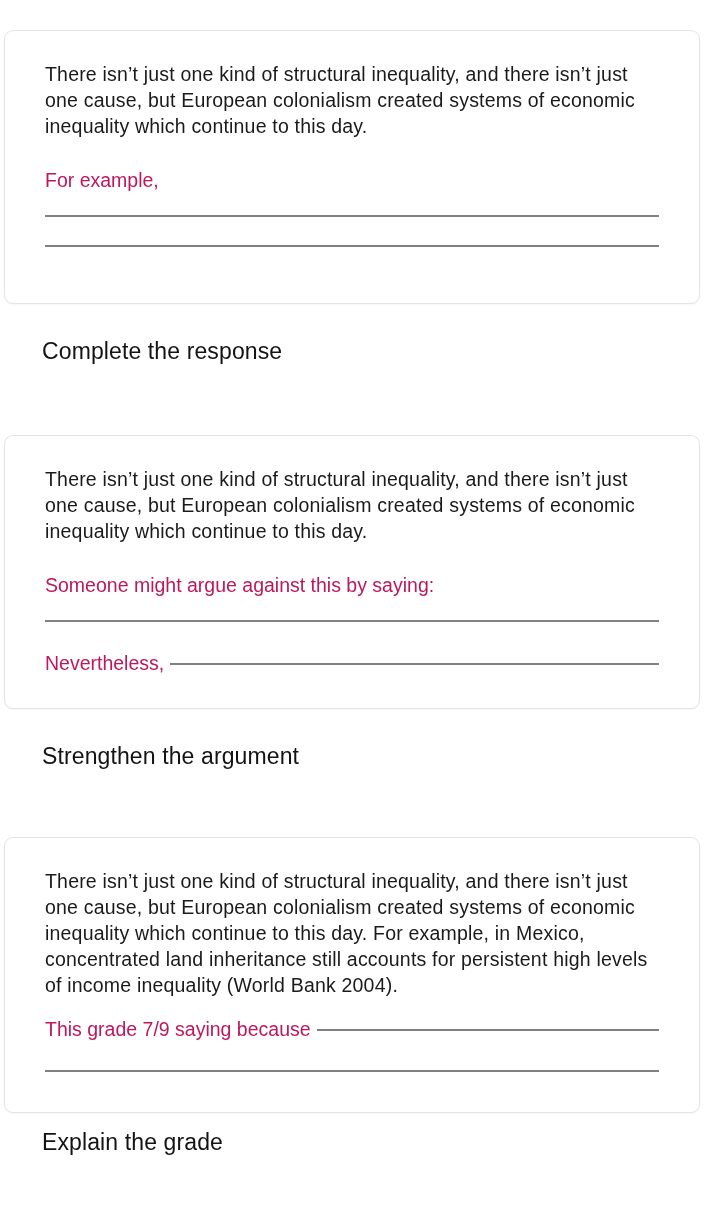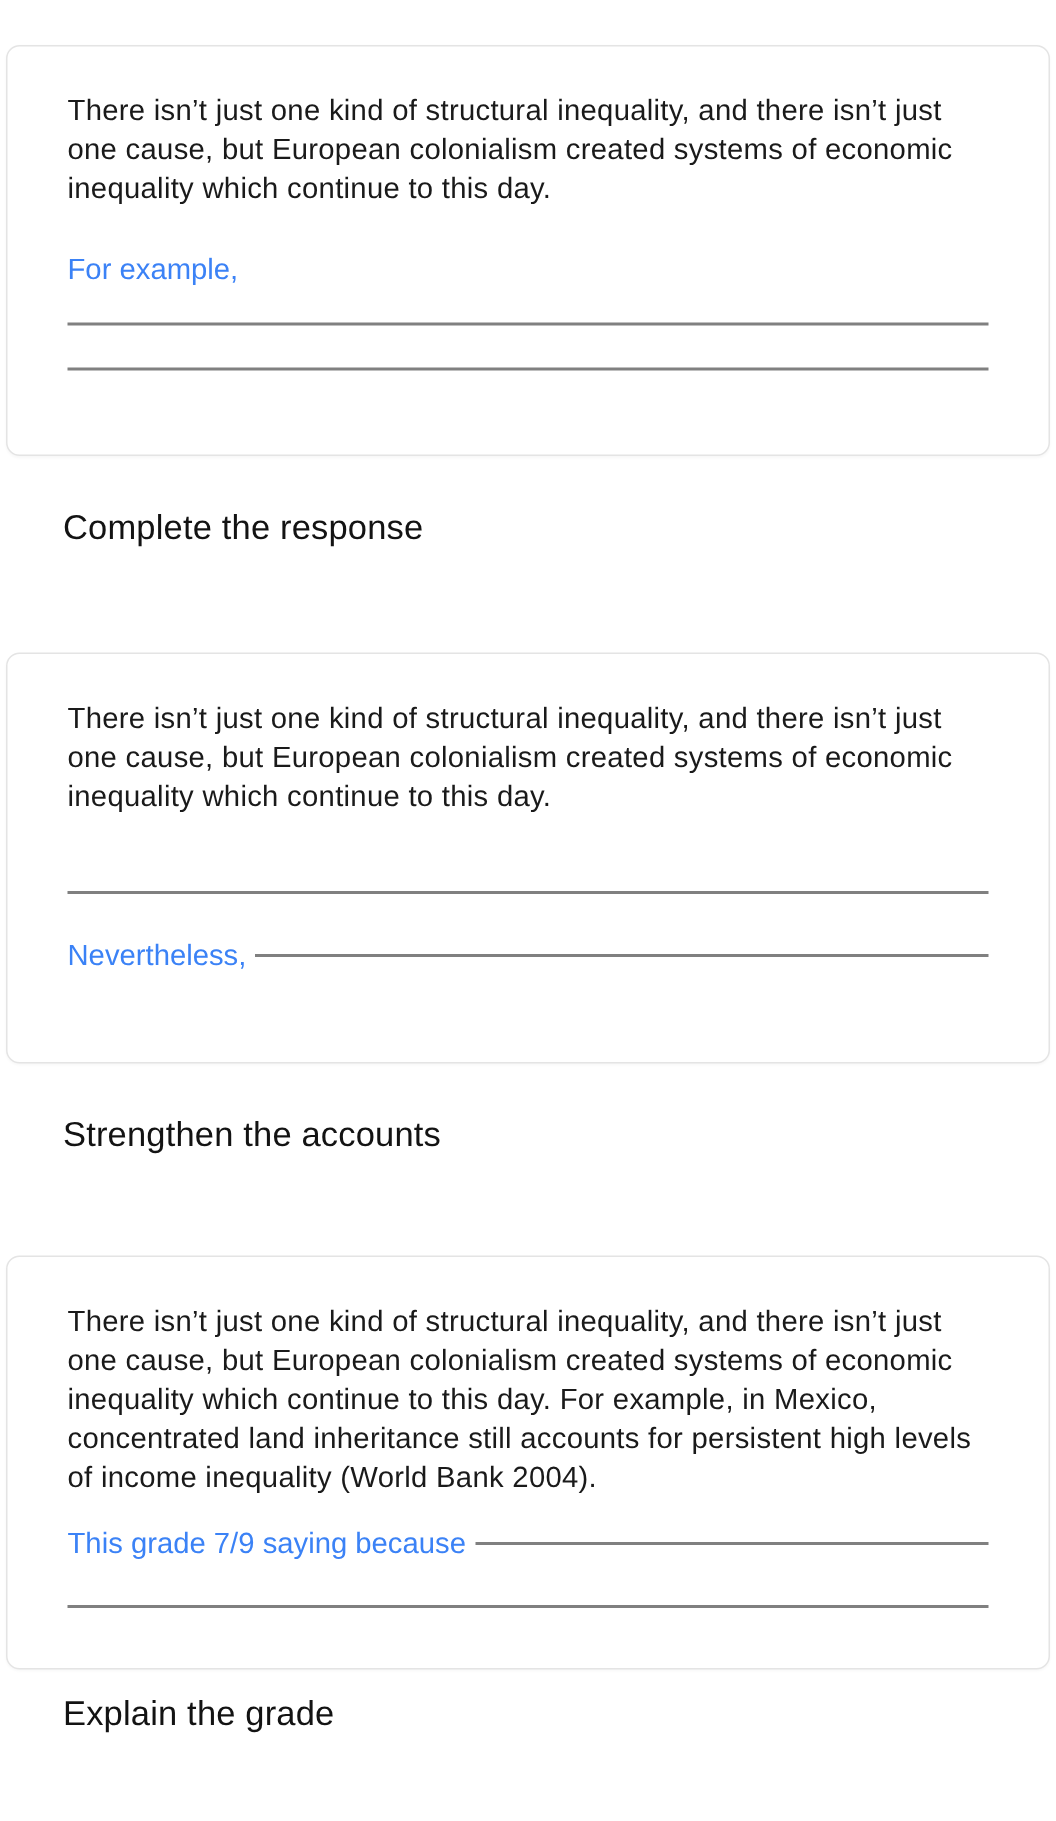--- a/index.html
+++ b/index.html
@@ -45,21 +45,21 @@
     line-height: 26px;
     color: #1a1a1a;
     margin: 0;
     letter-spacing: 0.01em;
   }
 
   
   .stem {
     font-size: 19.5px;
     line-height: 26px;
-    color: #3b82f6;
+    color: #be185d;
     margin: 0;
   }
   .stem b {
     font-weight: 400;
   }
 
   
   .rule {
     height: 0;
     border-bottom: 2px solid #808080;
@@ -128,33 +128,34 @@
   </div>
 
   <h2 class="section-heading" id="heading-1">Complete the response</h2>
 
   <div class="card" id="card-2">
     <div class="card-inner">
       <p class="prompt">There isn’t just one kind of structural inequality, and there isn’t just one cause, but European colonialism created systems of economic inequality which continue to this day.</p>
 
       <div class="gap-lg"></div>
 
+      <p class="stem">Someone might argue against this by saying:</p>
 
       <div class="gap-md"></div>
       <div class="rule"></div>
       <div class="gap-lg"></div>
 
       <div class="inline-row">
         <p class="stem">Nevertheless,</p>
         <div class="rule"></div>
       </div>
     </div>
   </div>
 
-  <h2 class="section-heading" id="heading-2">Strengthen the accounts</h2>
+  <h2 class="section-heading" id="heading-2">Strengthen the argument</h2>
 
   <div class="card" id="card-3">
     <div class="card-inner">
       <p class="prompt">There isn’t just one kind of structural inequality, and there isn’t just one cause, but European colonialism created systems of economic inequality which continue to this day. For example, in Mexico, concentrated land inheritance still accounts for persistent high levels of income inequality  (World Bank 2004).</p>
 
       <div class="gap-sm"></div>
 
       <div class="inline-row">
         <p class="stem"><span>This grade </span><b>7/9</b><span> saying because</span></p>
         <div class="rule"></div>

